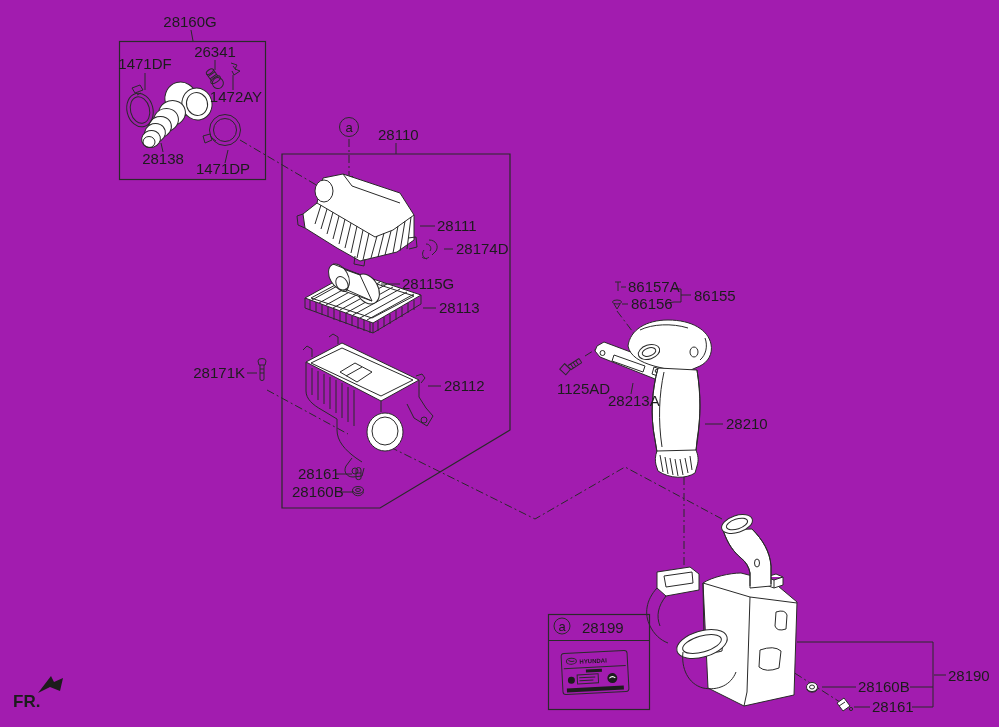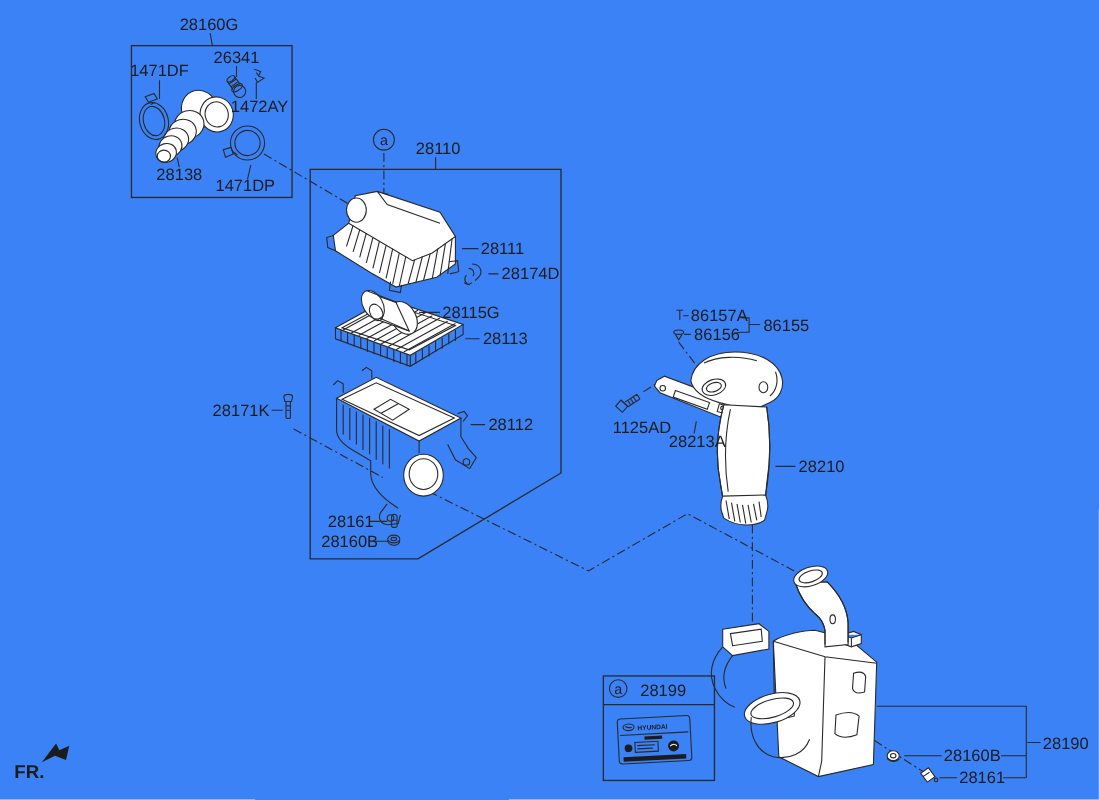--- a/index.html
+++ b/index.html
@@ -1,16 +1,16 @@
 <!DOCTYPE html>
 <html><head>
 <meta charset="utf-8">
 <style>
   html,body{margin:0;padding:0;background:#ffffff;}
-  .canvas{position:relative;width:999px;height:727px;background:#3b82f6;overflow:hidden;
+  .canvas{position:relative;width:999px;height:727px;background:#a21caf;overflow:hidden;
           font-family:"Liberation Sans", sans-serif;}
   svg{position:absolute;left:0;top:0;}
   svg text{font-family:"Liberation Sans", sans-serif;font-size:15px;fill:#1c1c1c;}
   svg .ln{stroke:#2a2a2a;stroke-width:1;fill:none;}
   svg .ln2{stroke:#2a2a2a;stroke-width:1.2;fill:none;}
   svg .lnw{stroke:#2a2a2a;stroke-width:1;fill:#ffffff;}
   svg .dd{stroke:#2a2a2a;stroke-width:1;fill:none;stroke-dasharray:8 3 2 3;}
   svg .fillk{fill:#1c1c1c;stroke:none;}
   svg .marker{font-size:13px;}
   svg .fr{font-size:17px;font-weight:bold;}

